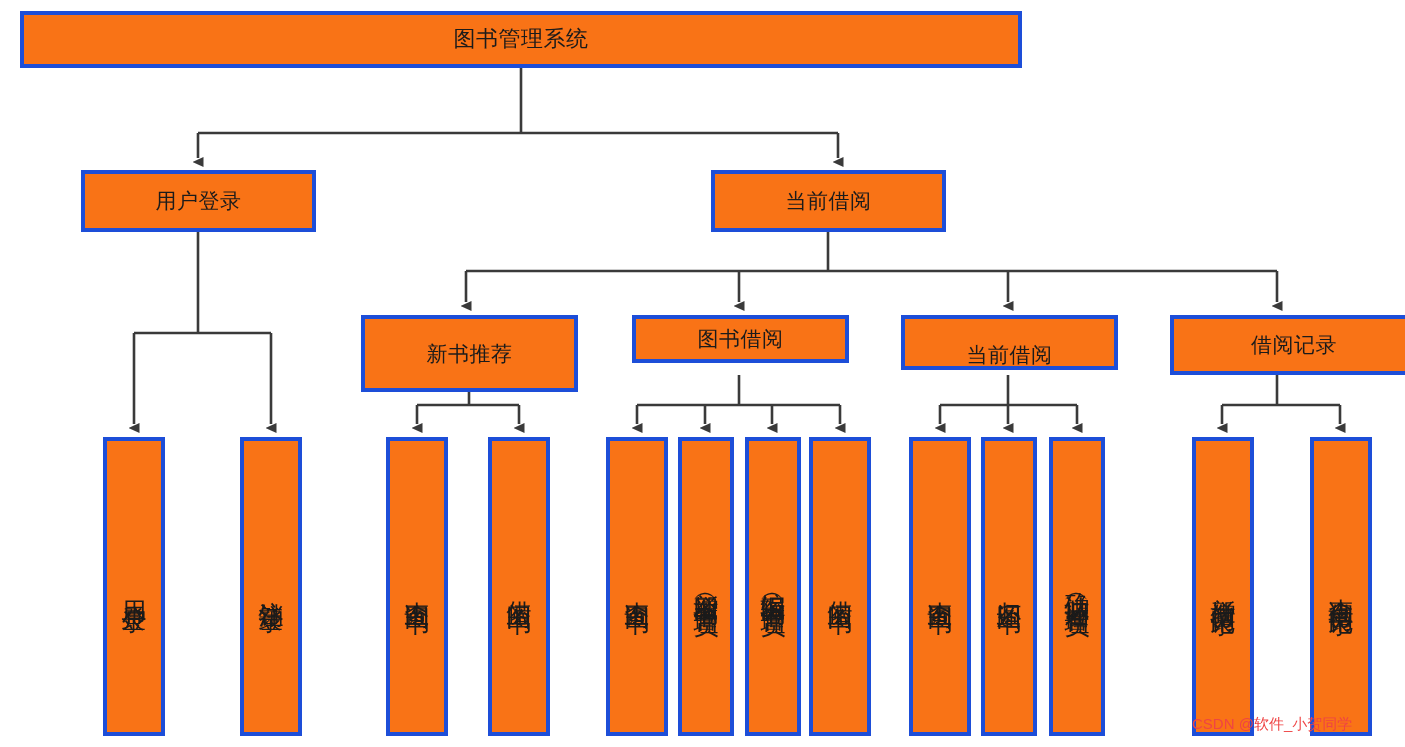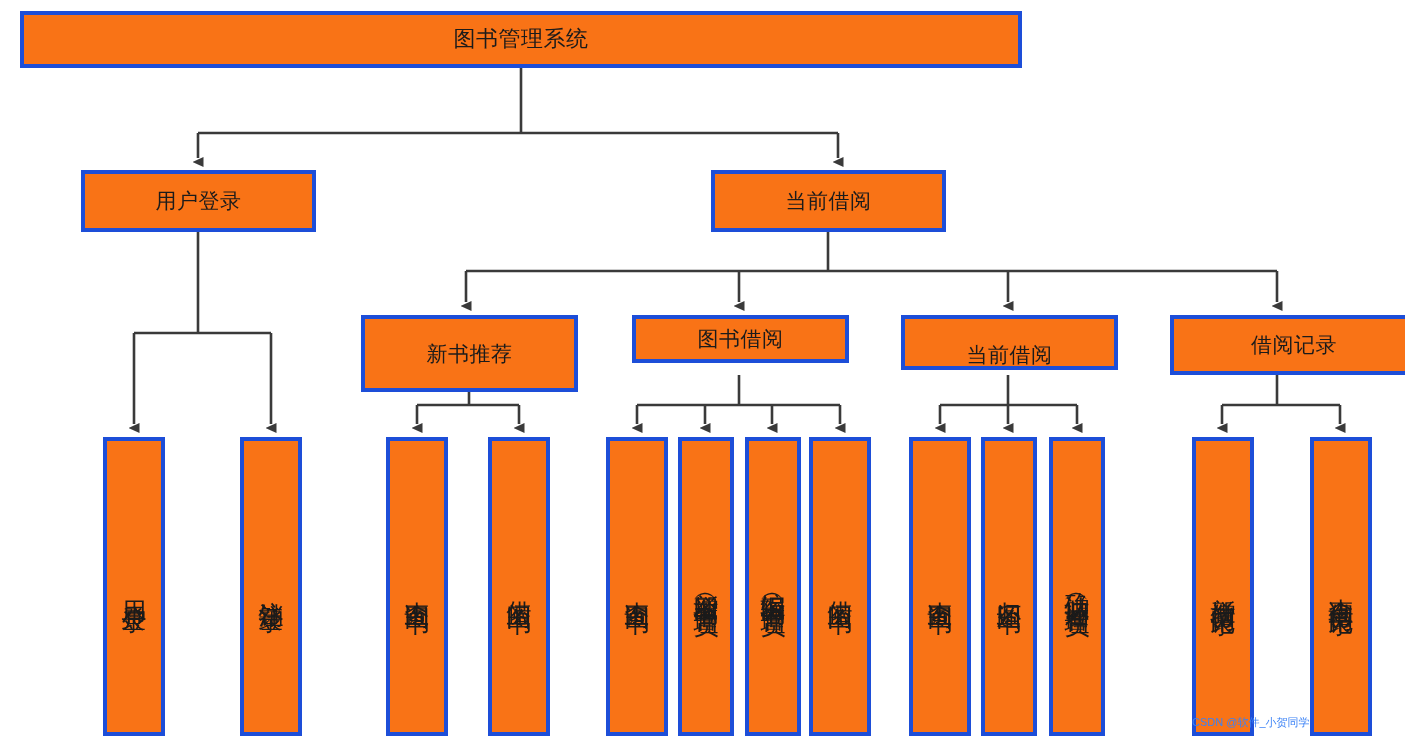--- a/index.html
+++ b/index.html
@@ -63,22 +63,22 @@
     text-orientation: upright;
     font-size: 25px;
     line-height: 1.0;
     letter-spacing: 3px;
     max-height: 100%;
   }
   .watermark {
     position: absolute;
     left: 1192px;
     top: 715px;
-    font-size: 11px;
-    color: #3b82f6;
+    font-size: 15px;
+    color: #ef4444;
     white-space: nowrap;
     z-index: 5;
     font-family: "Liberation Sans", "DejaVu Sans", sans-serif;
   }
 </style>
 </head>
 <body>
 
 <div id="canvas">
 

